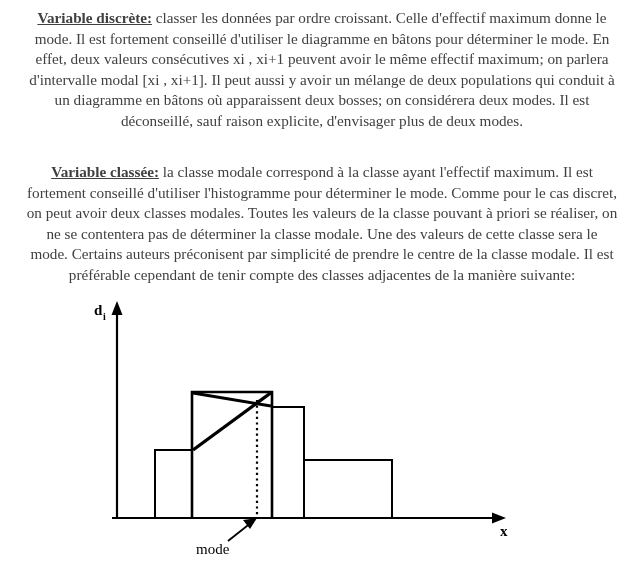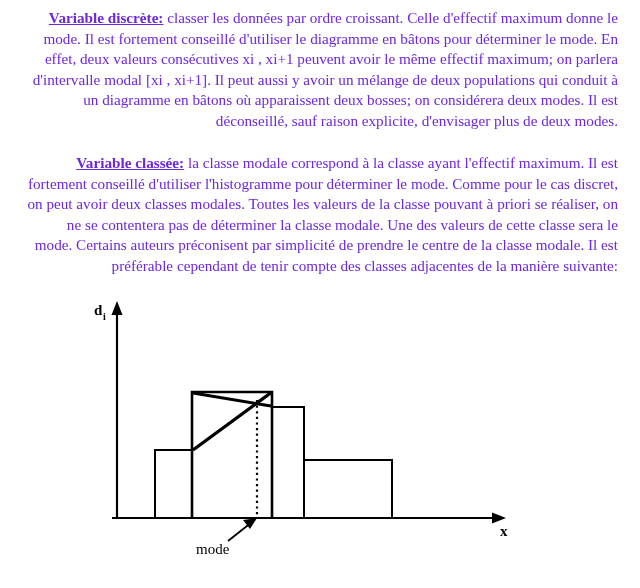--- a/index.html
+++ b/index.html
@@ -22,27 +22,27 @@
     width: 640px;
     height: 588px;
   }
 
   .text-block {
     position: absolute;
     left: 26px;
     width: 592px;
     font-size: 15.2px;
     line-height: 20.6px;
-    text-align: right;
-    color: #6d28d9;
+    text-align: center;
+    color: #404040;
     font-family: Liberation Serif, serif;
   }
 
   #para-discrete { top: 8px; }
-  #para-classee  { top: 153px; }
+  #para-classee  { top: 162px; }
 
   .lead {
     font-weight: bold;
     text-decoration: underline;
   }
 
   
   .figure {
     position: absolute;
     left: 0;

